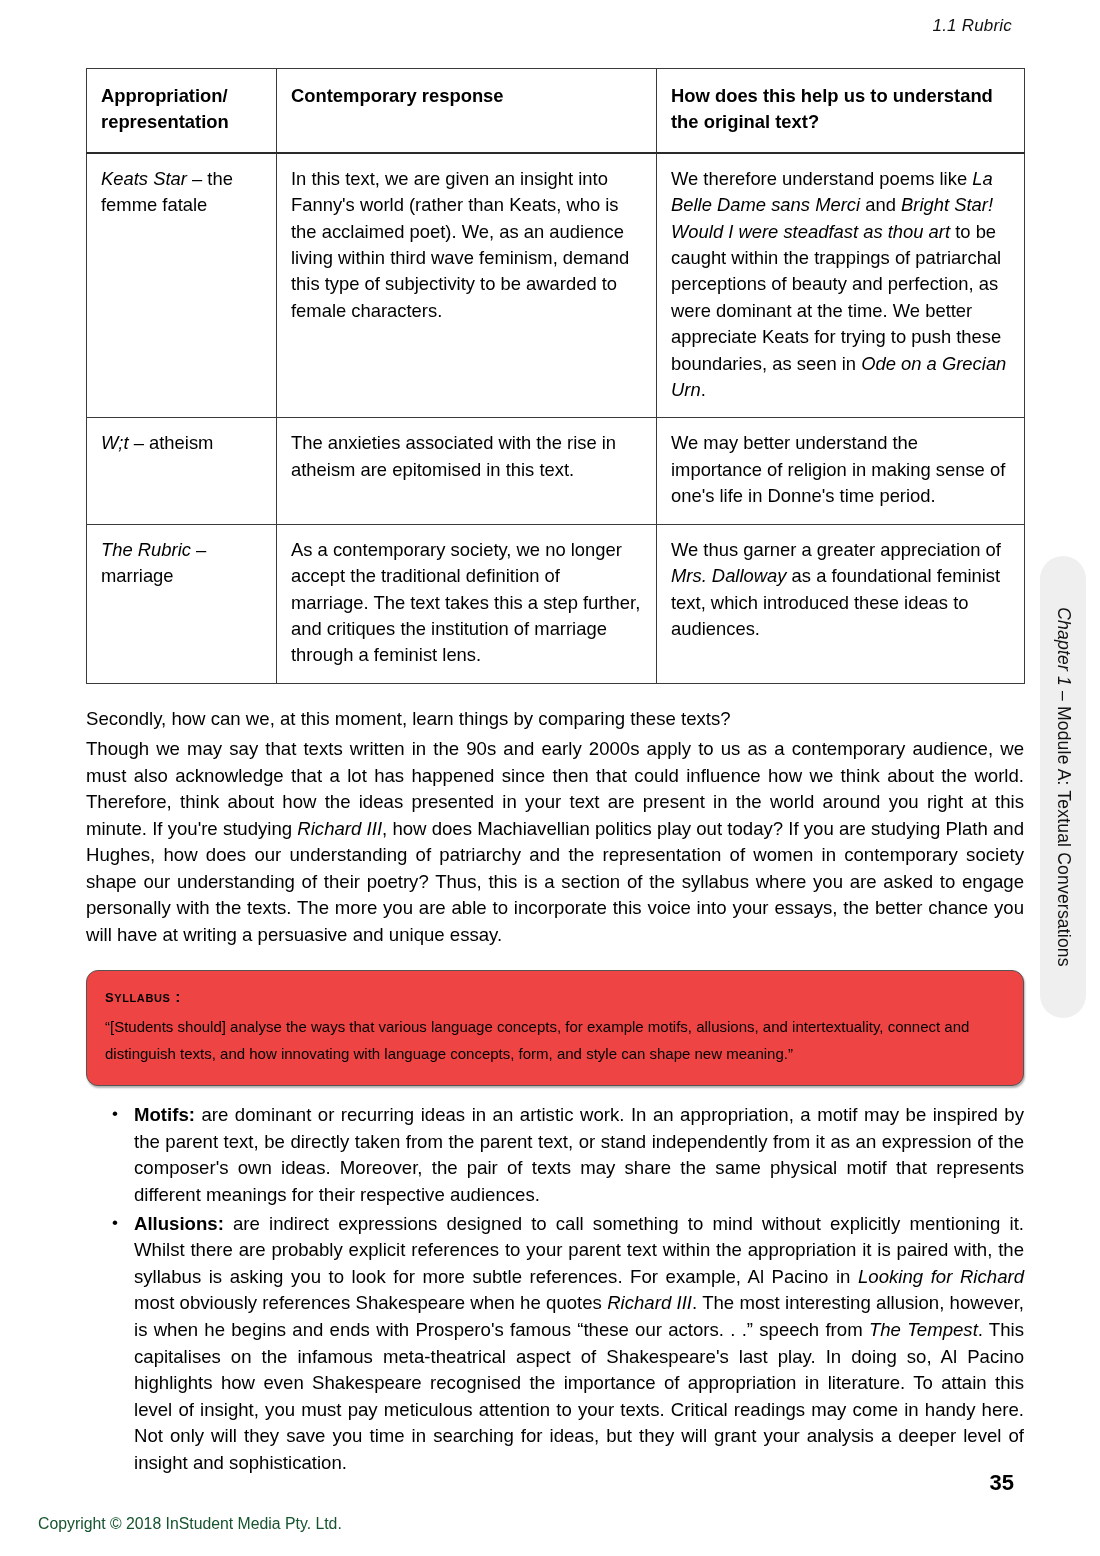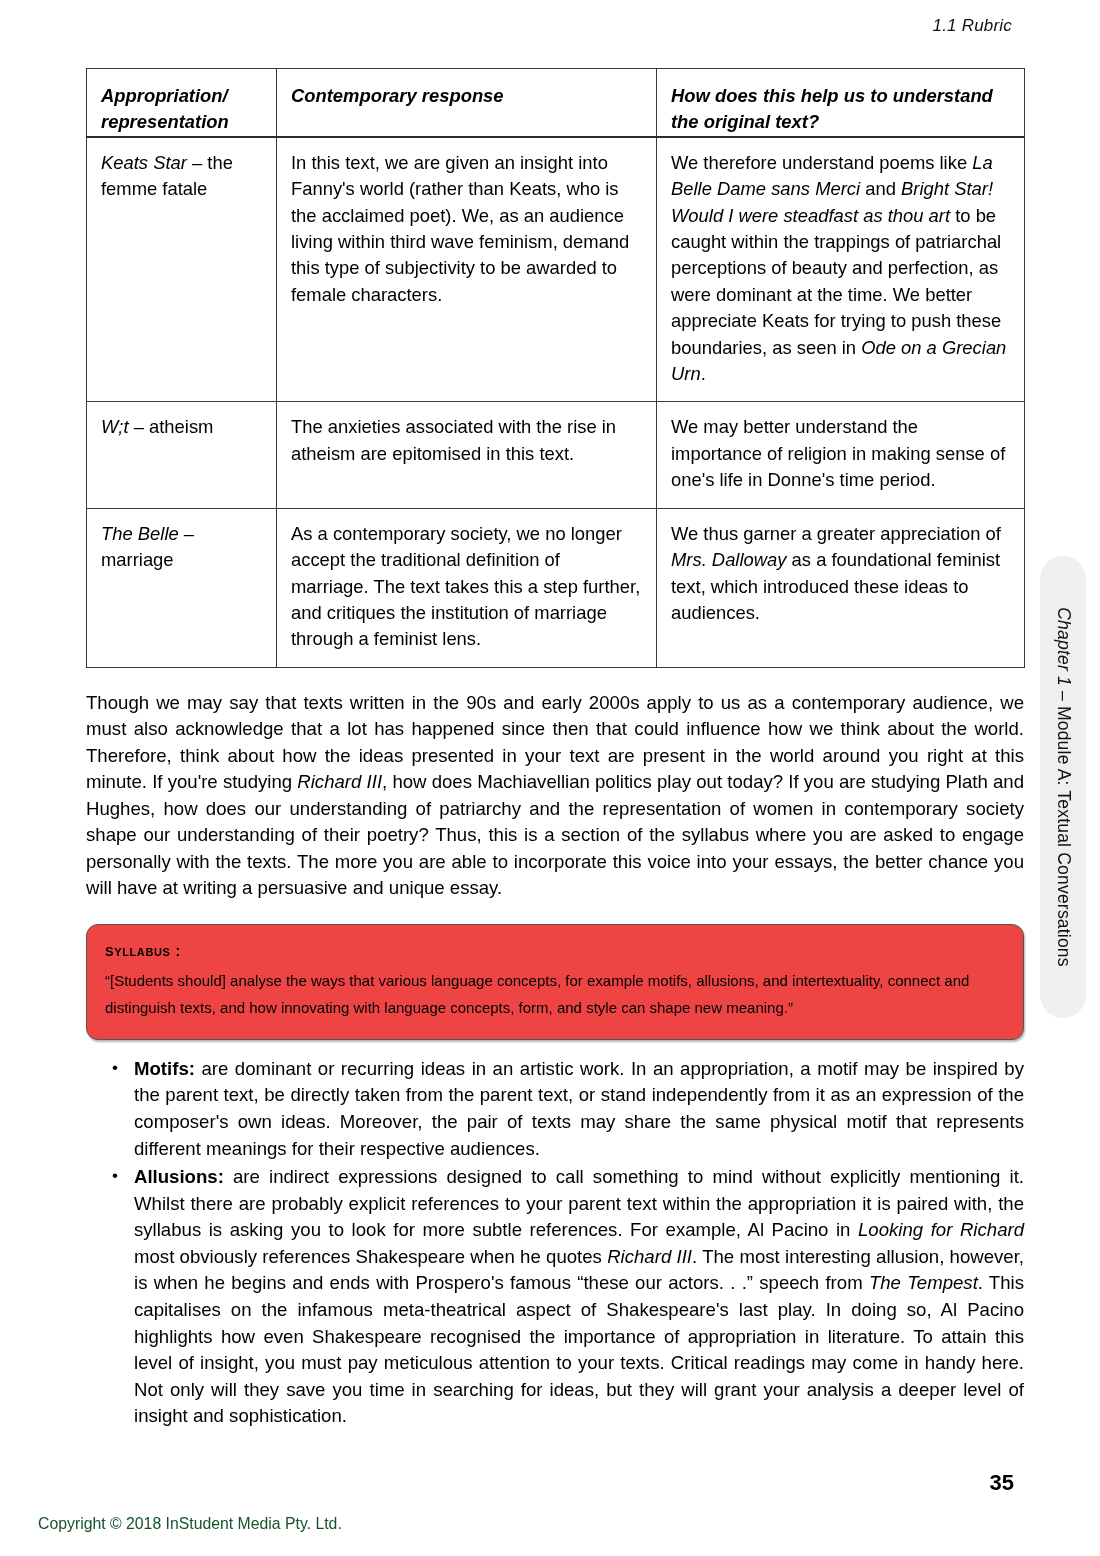--- a/index.html
+++ b/index.html
@@ -65,22 +65,21 @@
     vertical-align: top;
     padding: 12px 14px 14px 14px;
     font-size: 18.4px;
     line-height: 26.4px;
     text-align: left;
   }
   table.examples th {
     font-weight: bold;
     border-bottom: 2.4px solid #2a2a2a;
     padding-top: 14px;
-    padding-bottom: 0;
-    font-style: italic;
+    padding-bottom: 16px;
   }
   col.c1 { width: 190px; }
   col.c2 { width: 380px; }
   col.c3 { width: 368px; }
 
   em { font-style: italic; }
 
   
   .syllabus-box {
     margin: 22px 0 16px 0;
@@ -201,27 +200,28 @@
             <td><em>Keats Star</em> – the femme fatale</td>
             <td>In this text, we are given an insight into Fanny's world (rather than Keats, who is the acclaimed poet). We, as an audience living within third wave feminism, demand this type of subjectivity to be awarded to female characters.</td>
             <td>We therefore understand poems like <em>La Belle Dame sans Merci</em> and <em>Bright Star! Would I were steadfast as thou art</em> to be caught within the trappings of patriarchal perceptions of beauty and perfection, as were dominant at the time. We better appreciate Keats for trying to push these boundaries, as seen in <em>Ode on a Grecian Urn</em>.</td>
           </tr>
           <tr>
             <td><em>W;t</em> – atheism</td>
             <td>The anxieties associated with the rise in atheism are epitomised in this text.</td>
             <td>We may better understand the importance of religion in making sense of one's life in Donne's time period.</td>
           </tr>
           <tr>
-            <td><em>The Belle</em> – marriage</td>
+            <td><em>The Rubric</em> – marriage</td>
             <td>As a contemporary society, we no longer accept the traditional definition of marriage. The text takes this a step further, and critiques the institution of marriage through a feminist lens.</td>
             <td>We thus garner a greater appreciation of <em>Mrs. Dalloway</em> as a foundational feminist text, which introduced these ideas to audiences.</td>
           </tr>
         </tbody>
     </table>
 
+    <p class="body-text">Secondly, how can we, at this moment, learn things by comparing these texts?</p>
 
     <p class="body-text">Though we may say that texts written in the 90s and early 2000s apply to us as a contemporary audience, we must also acknowledge that a lot has happened since then that could influence how we think about the world.  Therefore, think about how the ideas presented in your text are present in the world around you right at this minute. If you're studying <em>Richard III</em>, how does Machiavellian politics play out today? If you are studying Plath and Hughes, how does our understanding of patriarchy and the representation of women in contemporary society shape our understanding of their poetry?  Thus, this is a section of the syllabus where you are asked to engage personally with the texts.  The more you are able to incorporate this voice into your essays, the better chance you will have at writing a persuasive and unique essay.</p>
 
     <div class="syllabus-box">
       <div class="syllabus-label">Syllabus :</div>
       <div class="syllabus-quote">“[Students should] analyse the ways that various language concepts, for example motifs, allusions, and intertextuality, connect and distinguish texts, and how innovating with language concepts, form, and style can shape new meaning.”</div>
     </div>
 
     <ul class="concept-list">
         <li><span class="term">Motifs:</span><span> are dominant or recurring ideas in an artistic work.  In an appropriation, a motif may be inspired by the parent text, be directly taken from the parent text, or stand independently from it as an expression of the composer's own ideas. Moreover, the pair of texts may share the same physical motif that represents different meanings for their respective audiences.</span></li>

